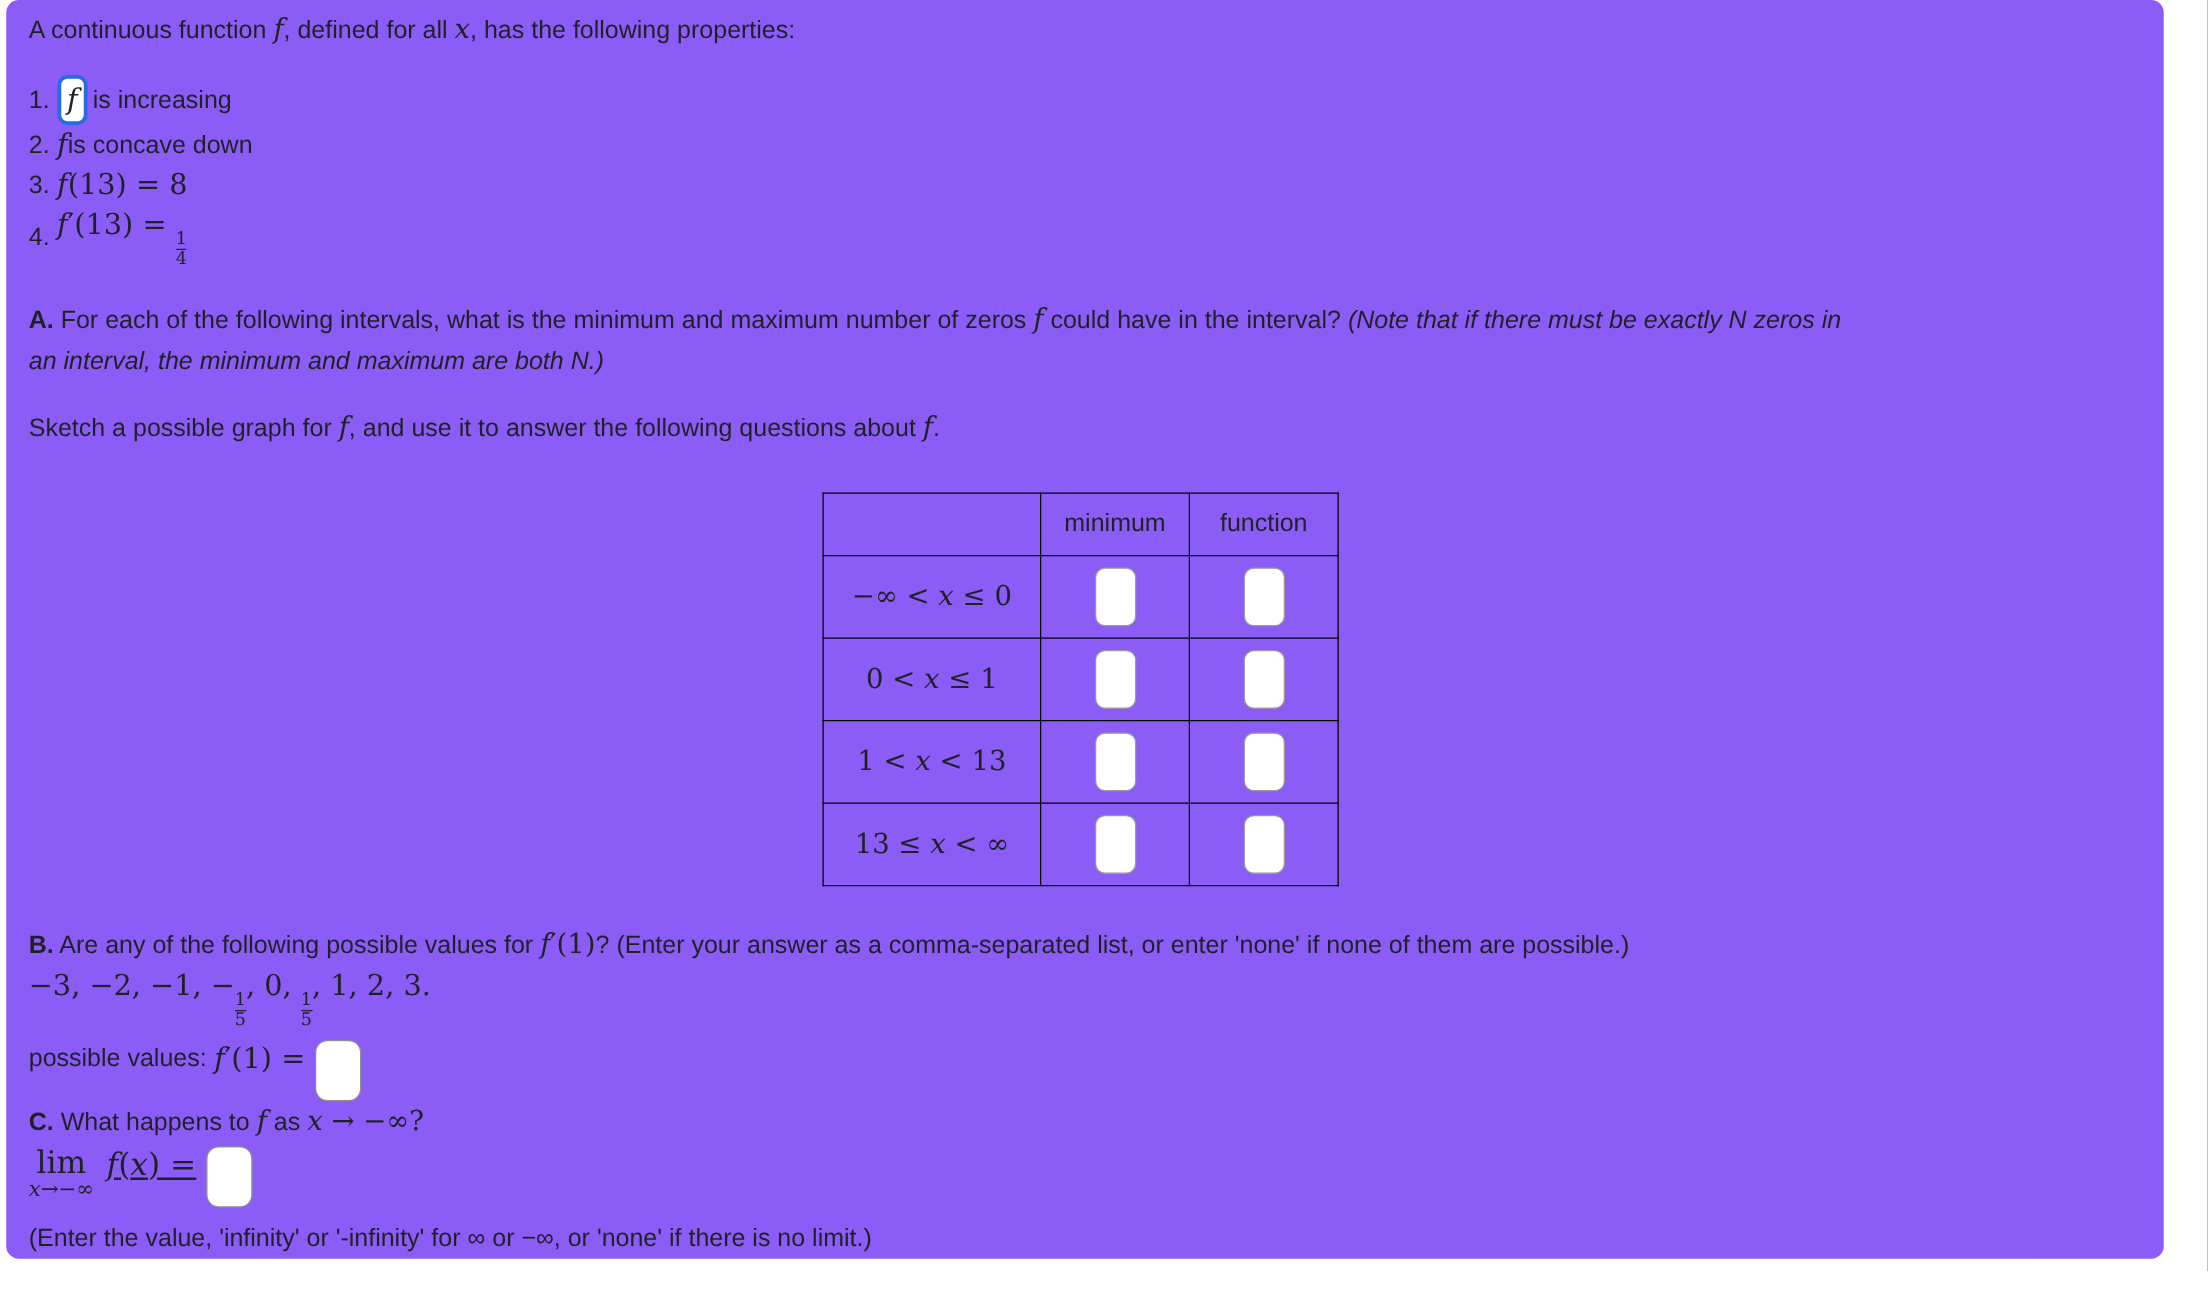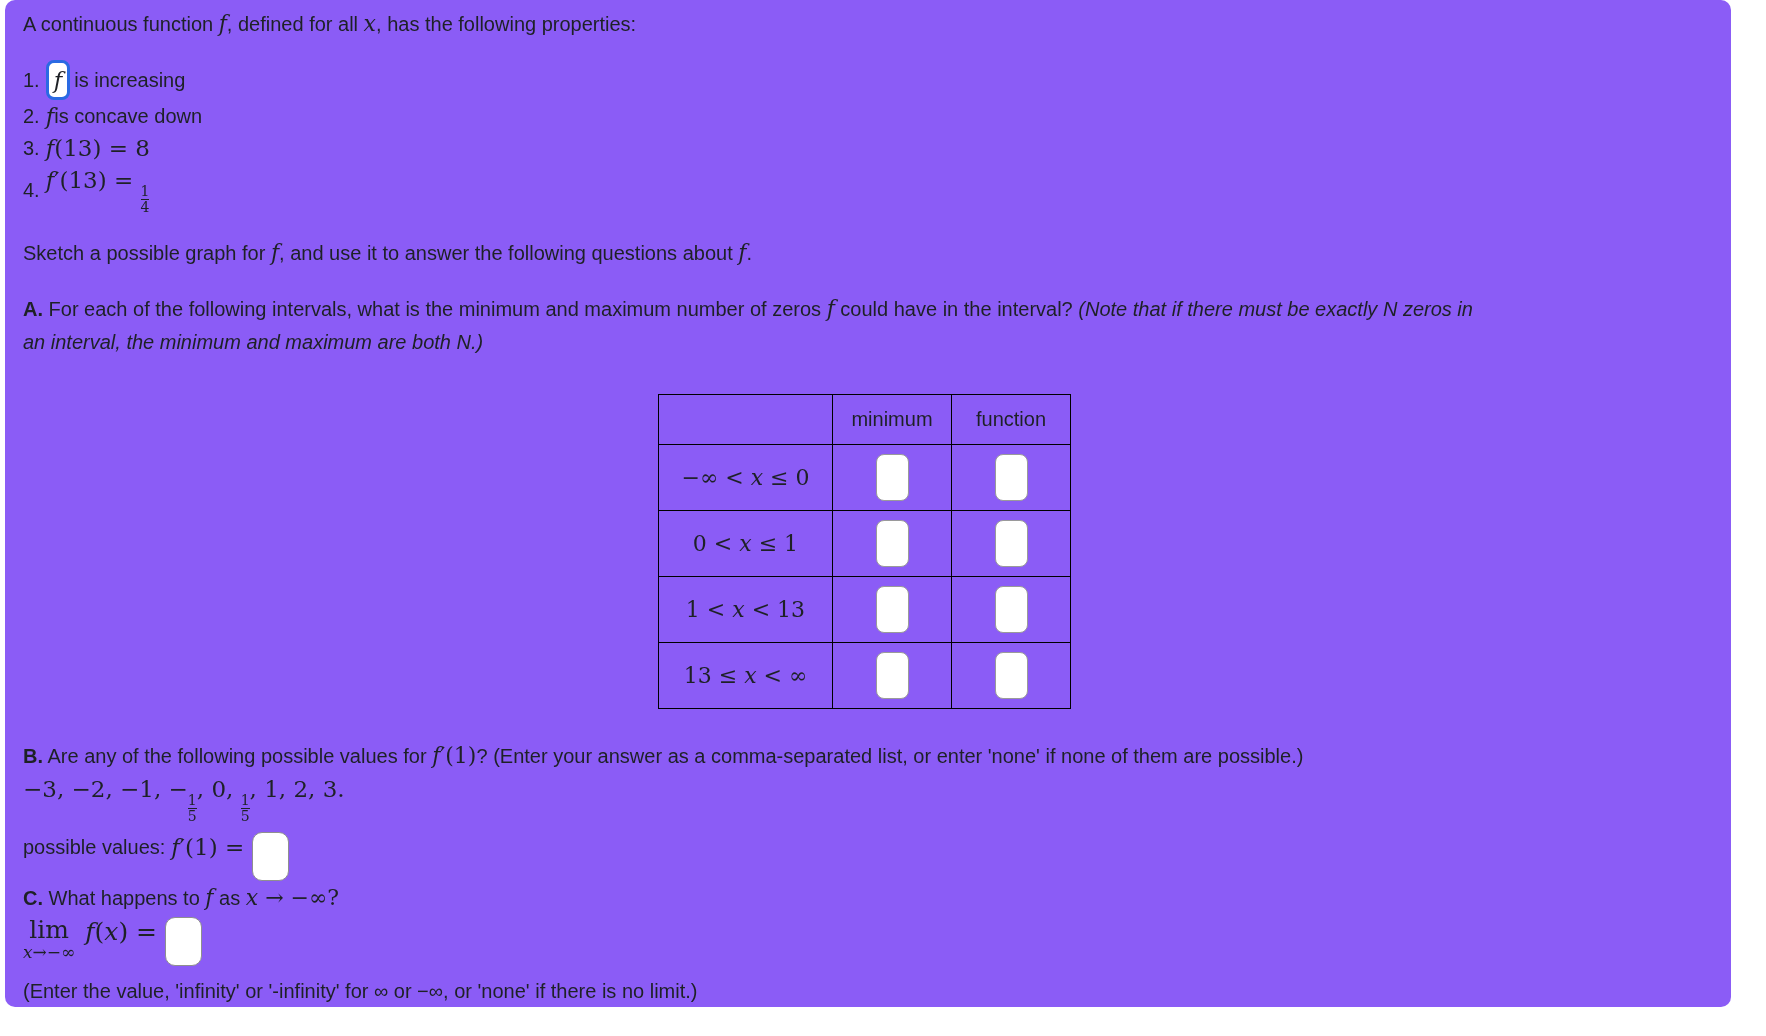--- a/index.html
+++ b/index.html
@@ -94,21 +94,21 @@
     font-size: 18px; text-align: center;
   }
   .para-c { line-height: 33px; }
   .lim-row { margin-top: 2px; display: flex; height: 56px; }
   .lim-block {
     display: inline-flex; flex-direction: column; align-items: center;
     font-family: "DejaVu Serif", serif; line-height: 1.0; margin-right: 10px;
   }
   .lim-word { font-size: 25px; }
   .lim-sub { font-size: 17px; margin-top: 2px; }
-  .lim-expr { font-family: "DejaVu Serif", serif; font-size: 25px; }
+  .lim-expr { font-family: "DejaVu Serif", serif; font-size: 25px; text-decoration: underline; }
   .note-c { margin-top: 3px; }
 </style>
 </head>
 <body>
 
 <div class="card">
 
   <div class="t">
     <span>A continuous function </span><span class="math mvar">f</span><span>, defined for all </span><span class="math mvar">x</span><span>, has the following properties:</span>
   </div>
@@ -132,26 +132,26 @@
     </div>
     <div class="prop-item">
       <span class="num">4.</span>
       <span class="prop-math"><span class="mvar">f</span><span>′</span><span>(13) = </span><span class="frac">
             <span class="numtop">1</span>
             <span class="den">4</span>
           </span></span>
     </div>
   </div>
 
+  <div class="t para-a">
+    <span class="bold">A.</span><span> For each of the following intervals, what is the minimum and maximum number of zeros </span><span class="math mvar">f</span><span> could have in the interval? </span><span class="it">(Note that if there must be exactly N zeros in an interval, the minimum and maximum are both N.)</span>
+  </div>
+
   <div class="t sketch">
     <span>Sketch a possible graph for </span><span class="math mvar">f</span><span>, and use it to answer the following questions about </span><span class="math mvar">f</span><span>.</span>
-  </div>
-
-  <div class="t para-a">
-    <span class="bold">A.</span><span> For each of the following intervals, what is the minimum and maximum number of zeros </span><span class="math mvar">f</span><span> could have in the interval? </span><span class="it">(Note that if there must be exactly N zeros in an interval, the minimum and maximum are both N.)</span>
   </div>
 
   <table class="zeros">
     <tbody>
         <tr>
       <th></th>
       <th>minimum</th>
       <th>function</th>
     </tr>
     <tr>

